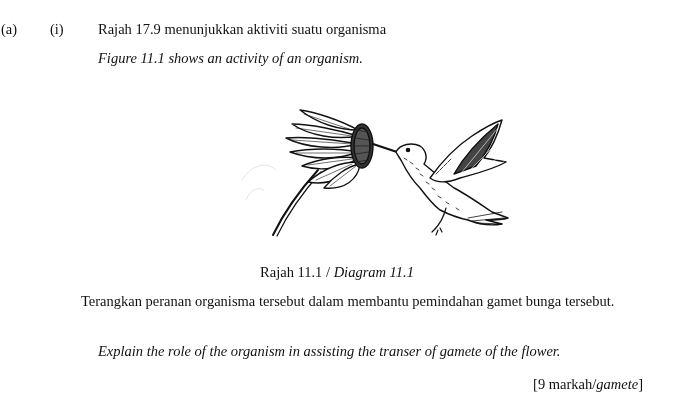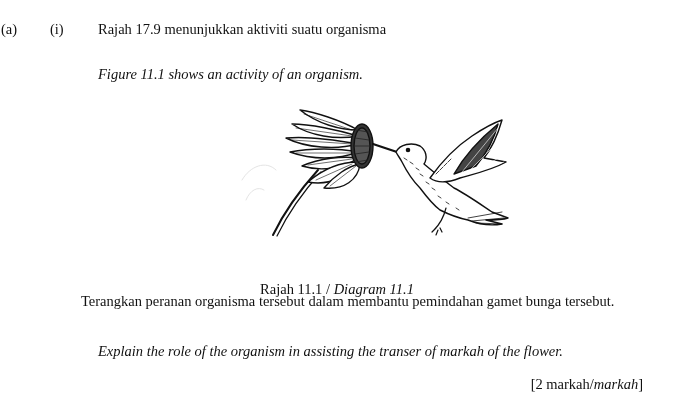--- a/index.html
+++ b/index.html
@@ -6,23 +6,23 @@
     body {
       width: 679px; height: 404px; position: relative; overflow: hidden;
       font-family: "Liberation Serif", "DejaVu Serif", serif;
       color: #111111; font-size: 14.5px;
     }
     .abs { position: absolute; white-space: nowrap; }
     .italic { font-style: italic; }
     .label-a { left: 1px; top: 21px; }
     .label-i { left: 50px; top: 21px; }
     .q-ms { left: 98px; top: 21px; }
-    .q-en { left: 98px; top: 50px; margin-top: 16px; }
+    .q-en { left: 98px; top: 50px; }
     .figure { position: absolute; left: 240px; top: 100px; width: 275px; height: 150px; }
-    .caption { left: 0; width: 674px; top: 281px; text-align: center; font-size: 14.5px; }
+    .caption { left: 0; width: 674px; top: 264px; text-align: center; font-size: 14.5px; }
     .para-ms {
       position: absolute; left: 81px; top: 293px; width: 545px;
       text-align: justify; text-align-last: left; line-height: 16px; white-space: normal;
     }
     .para-en { left: 98px; top: 343px; }
     .marks { right: 36px; top: 376px; }
   </style>
 </head>
 <body>
 
@@ -67,17 +67,17 @@
 
     <path d="M2 80 C10 66 26 60 36 70 M6 100 C10 90 18 86 24 90" stroke="#e4e4e4" stroke-width="1"></path>
   </svg>
 </div>
 
 <div class="abs caption">
   <span>Rajah 11.1 / </span><span class="italic">Diagram 11.1</span>
 </div>
 
 <div class="para-ms">Terangkan peranan organisma tersebut dalam membantu pemindahan gamet bunga tersebut.</div>
-<span class="abs para-en italic">Explain the role of the organism in assisting the transer of markah of the flower.</span>
+<span class="abs para-en italic">Explain the role of the organism in assisting the transer of gamete of the flower.</span>
 
 <div class="abs marks">
-  <span>[2 markah/</span><span class="italic">markah</span><span>]</span>
+  <span>[9 markah/</span><span class="italic">gamete</span><span>]</span>
 </div>
 
 </body></html>

